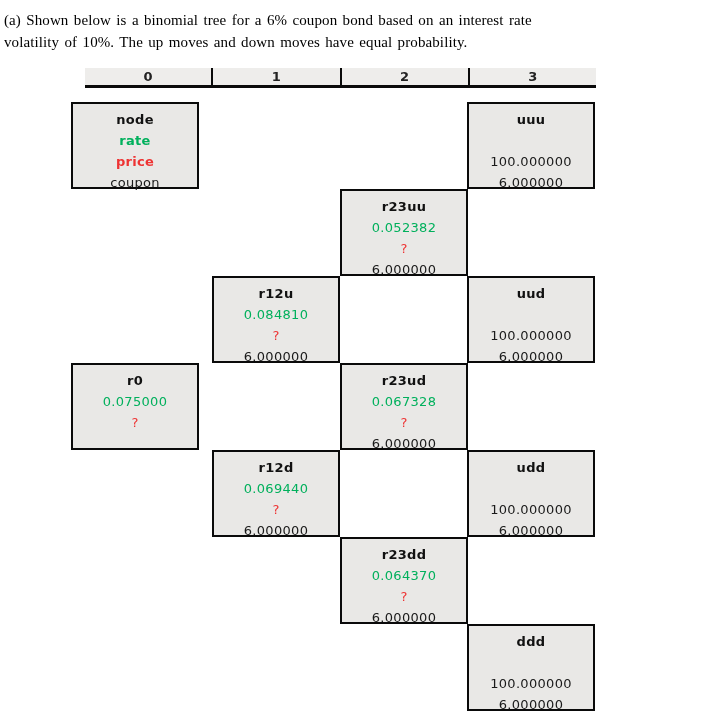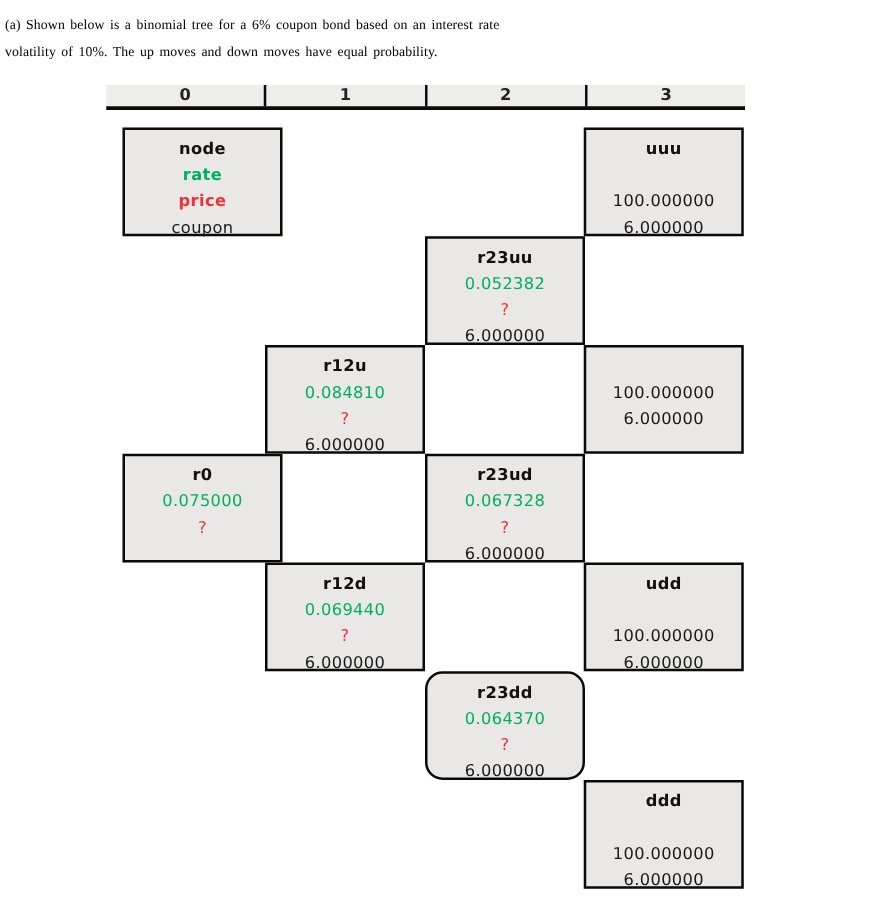--- a/index.html
+++ b/index.html
@@ -11,21 +11,21 @@
   }
   *{box-sizing:border-box;margin:0;padding:0;}
   body{background:#ffffff;}
   .page{
     position:relative;width:707px;height:727px;background:#ffffff;
     overflow:hidden;font-family:"DejaVu Sans","Liberation Sans",sans-serif;
   }
   .title{
     position:absolute;left:4px;top:9px;width:690px;
     font-family:"Liberation Serif","DejaVu Serif",serif;
-    font-size:11px;line-height:22px;color:#000;
+    font-size:15px;line-height:22px;color:#000;
     word-spacing:1.5px;letter-spacing:0.1px;white-space:nowrap;
   }
   
   .timeline{
     position:absolute;left:85px;top:68px;width:511px;height:20px;
     background:var(--header-fill);
     border-bottom:3px solid #0a0a0a;
     display:flex;
   }
   .timeline .col{
@@ -44,24 +44,24 @@
   .ln{
     display:block;min-height:21px;line-height:21px;
     font-size:13px;color:var(--ink);letter-spacing:0.3px;
   }
   .ln.name{font-weight:bold;color:#111;}
   .ln.rate{color:var(--rate-green);}
   .ln.price{color:var(--price-red);}
   .ln.price.plain{color:var(--ink);}
   .legend .rate,.legend .price{font-weight:bold;}
   
-  .c0{left:98px;}  .c1{left:212px;} .c2{left:340px;} .c3{left:467px;}
+  .c0{left:71px;}  .c1{left:212px;} .c2{left:340px;} .c3{left:467px;}
   
   .r0{top:102px;} .r1{top:189px;} .r2{top:276px;} .r3{top:363px;}
-  .r4{top:450px;} .r5{top:537px;border-radius:14px;} .r6{top:624px;}
+  .r4{top:450px;} .r5{top:537px;} .r6{top:624px;}
 </style>
 </head>
 <body>
 
 <div class="page">
 
   <div class="title">
     <div>(a) Shown below is a binomial tree for a 6% coupon bond based on an interest rate</div>
     <div>volatility of 10%. The up moves and down moves have equal probability.</div>
   </div>
@@ -103,20 +103,21 @@
   </div>
 
   <div class="node c1 r2">
     <span class="ln name">r12u</span>
     <span class="ln rate">0.084810</span>
     <span class="ln price">?</span>
     <span class="ln coupon">6.000000</span>
   </div>
 
   <div class="node c3 r2">
+    <span class="ln name">uud</span>
     <span class="ln rate"></span>
     <span class="ln price plain">100.000000</span>
     <span class="ln coupon">6.000000</span>
   </div>
 
   <div class="node c0 r3">
     <span class="ln name">r0</span>
     <span class="ln rate">0.075000</span>
     <span class="ln price">?</span>
     <span class="ln coupon"></span>

